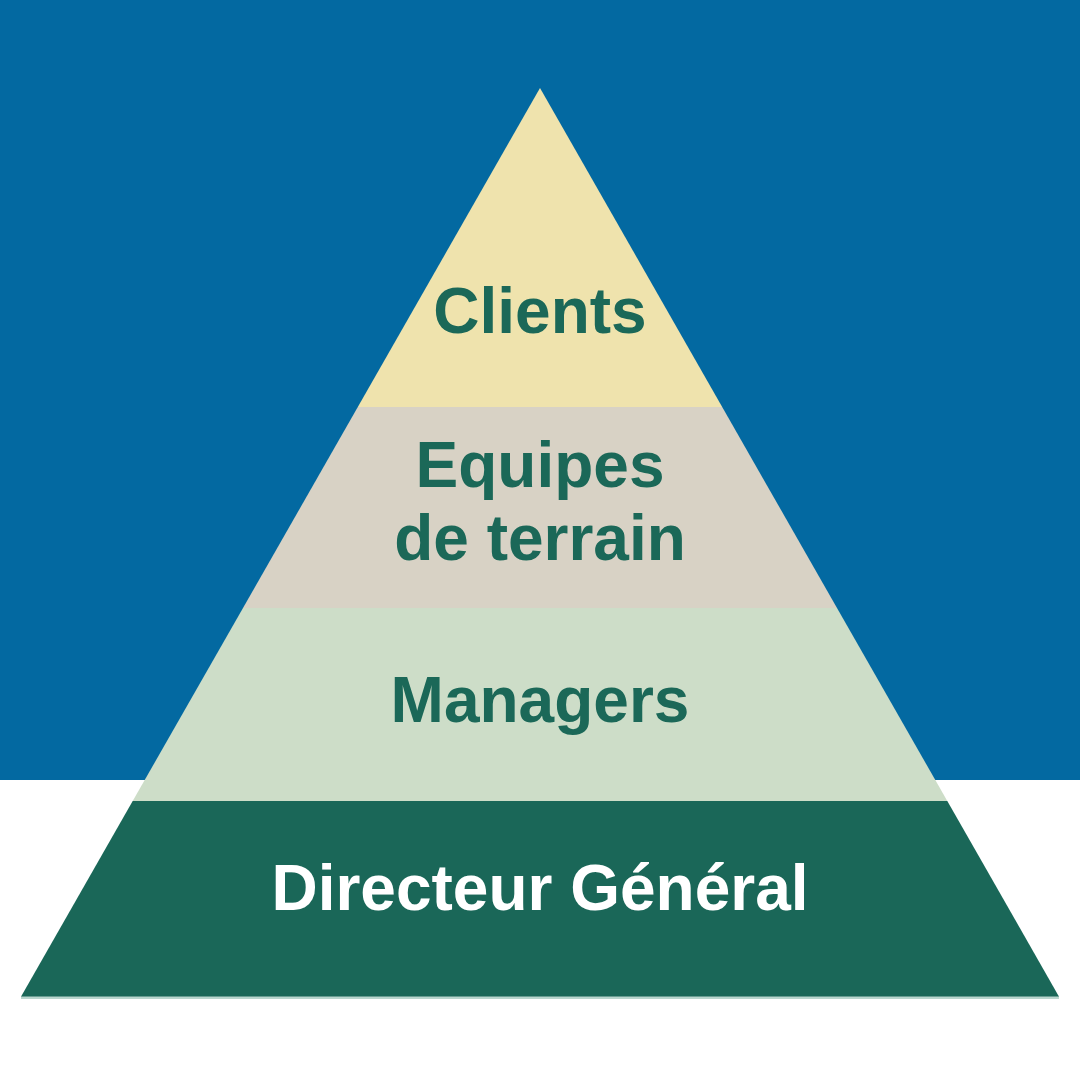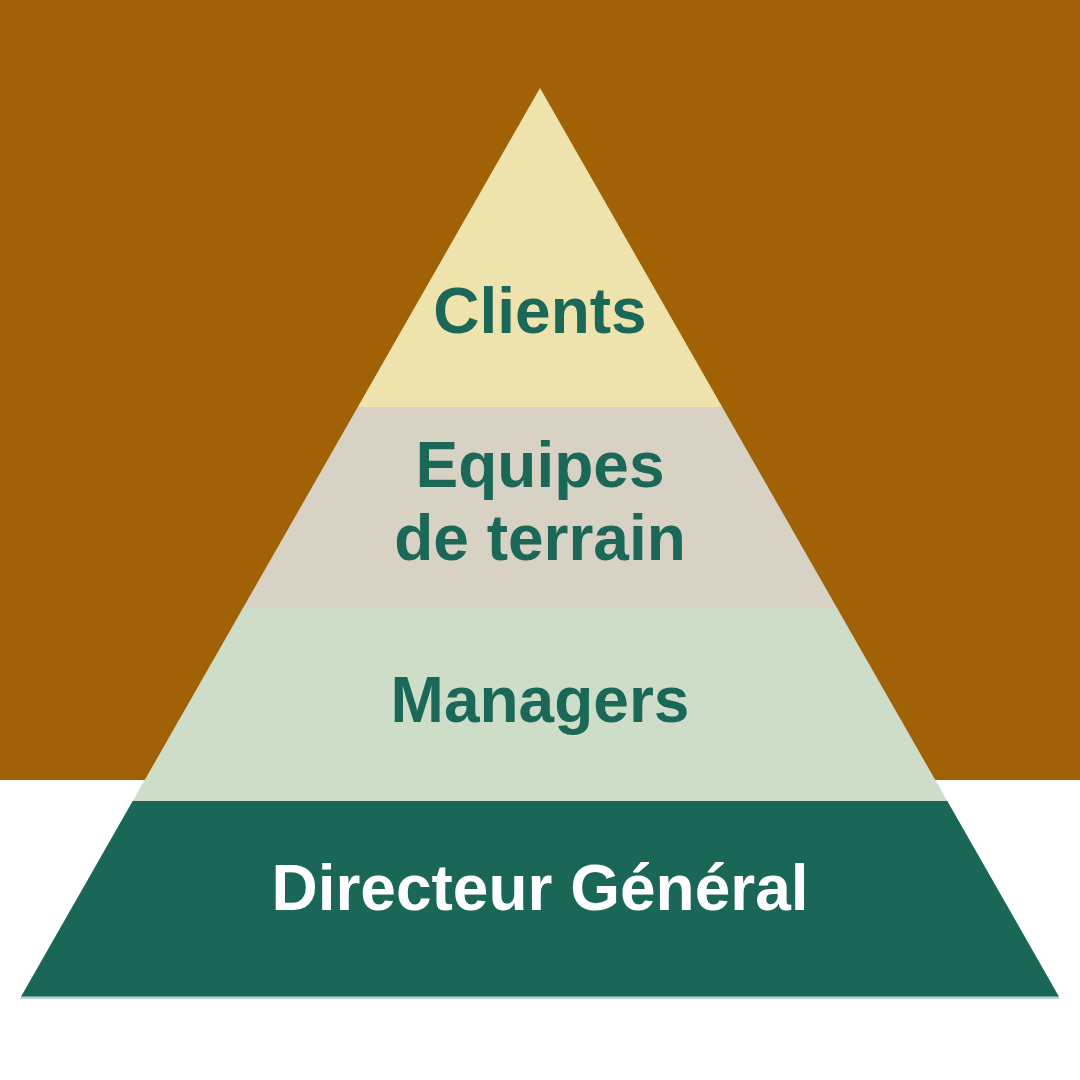--- a/index.html
+++ b/index.html
@@ -7,21 +7,21 @@
     padding: 0;
     width: 1080px;
     height: 1080px;
     background: #ffffff;
     overflow: hidden;
   }
   .canvas {
     position: relative;
     width: 1080px;
     height: 780px;
-    background: #a16207;
+    background: #0369a1;
   }
   svg.pyramid {
     display: block;
     width: 1080px;
     height: 1080px;
   }
   svg.pyramid text {
     font-family: "Liberation Sans", "DejaVu Sans", sans-serif;
     font-weight: 700;
     font-size: 64px;

